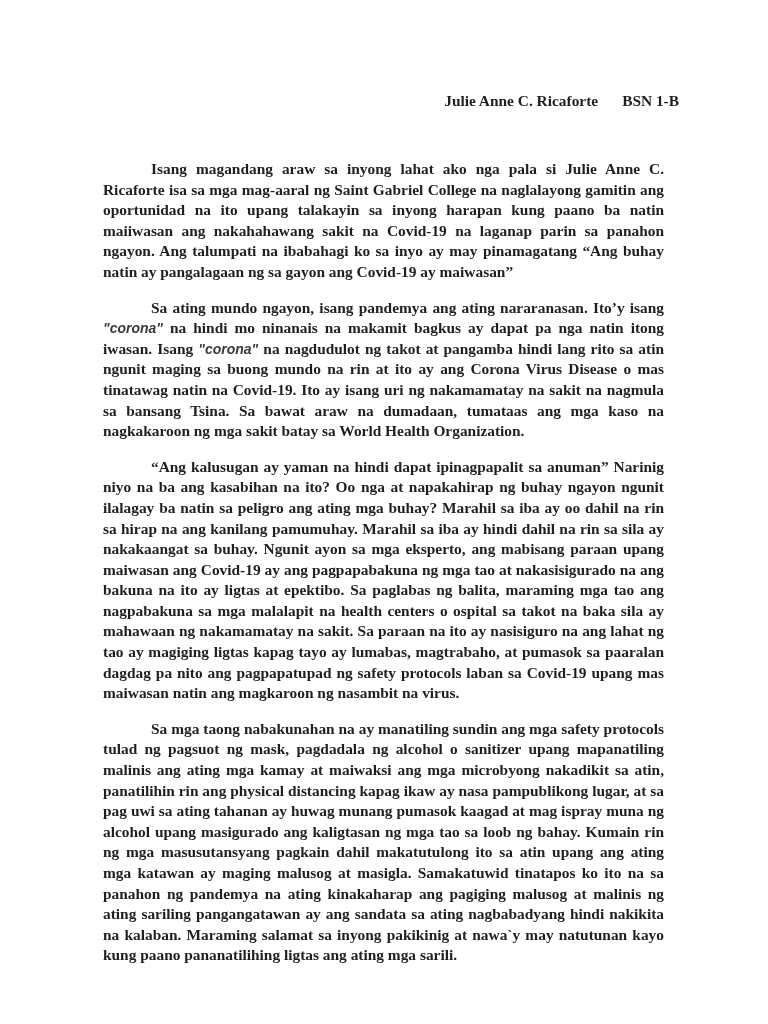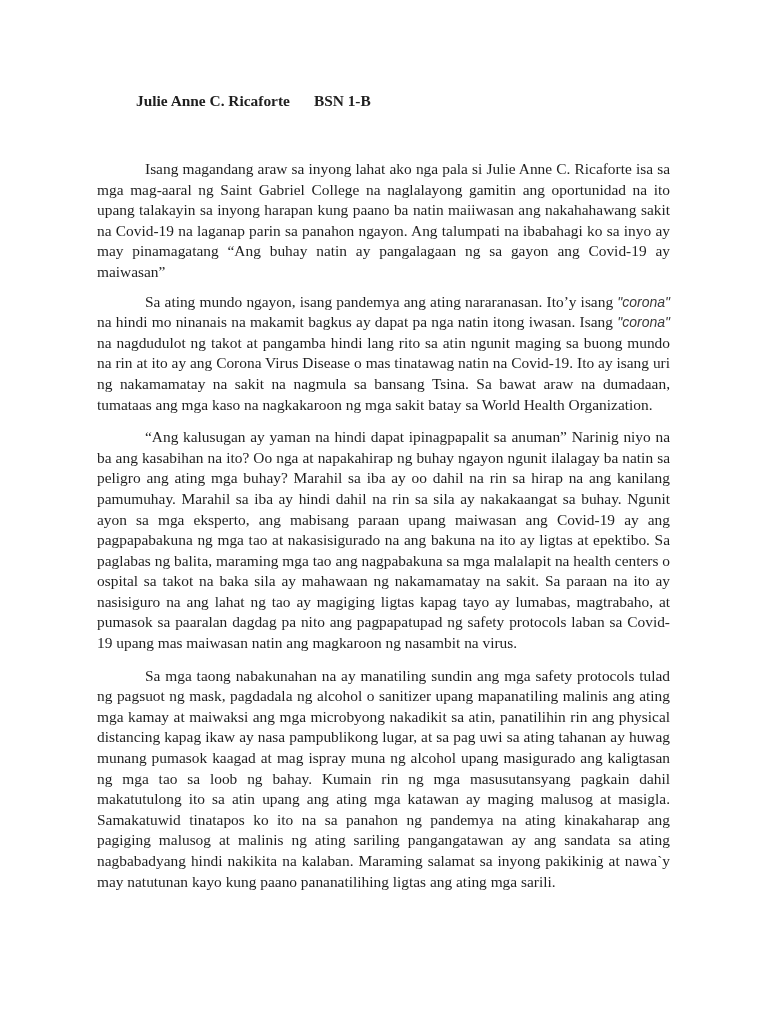--- a/index.html
+++ b/index.html
@@ -5,24 +5,25 @@
   html, body { margin: 0; padding: 0; background: #ffffff; }
   body { width: 768px; height: 1024px; position: relative; overflow: hidden; }
   .page {
     position: absolute; left: 88px; top: 91px; width: 591px;
     font-family: "Liberation Serif", "DejaVu Serif", serif;
     color: #1f1f1f; font-size: 15.4px; line-height: 20.6px;
   }
   .header {
     font-weight: bold; font-size: 15.4px; margin: 0 0 0 48px; height: 22px;
     white-space: pre;
+    text-align: right;
   }
   .header .gap { display: inline-block; width: 24px; }
   .para {
-    text-align: justify; text-indent: 48px; margin: 9px;
+    text-align: justify; text-indent: 48px; margin: 15px; font-weight: bold;
   }
   #p1 { margin-top: 46px; }
   #p2 { margin-top: 9px; }
   #p3 { margin-top: 12px; }
   #p4 { margin-top: 12px; }
   .corona {
     font-family: "Liberation Sans", "DejaVu Sans", sans-serif;
     font-style: italic; color: #3a3a3a; font-size: 14px;
   }
 </style>

